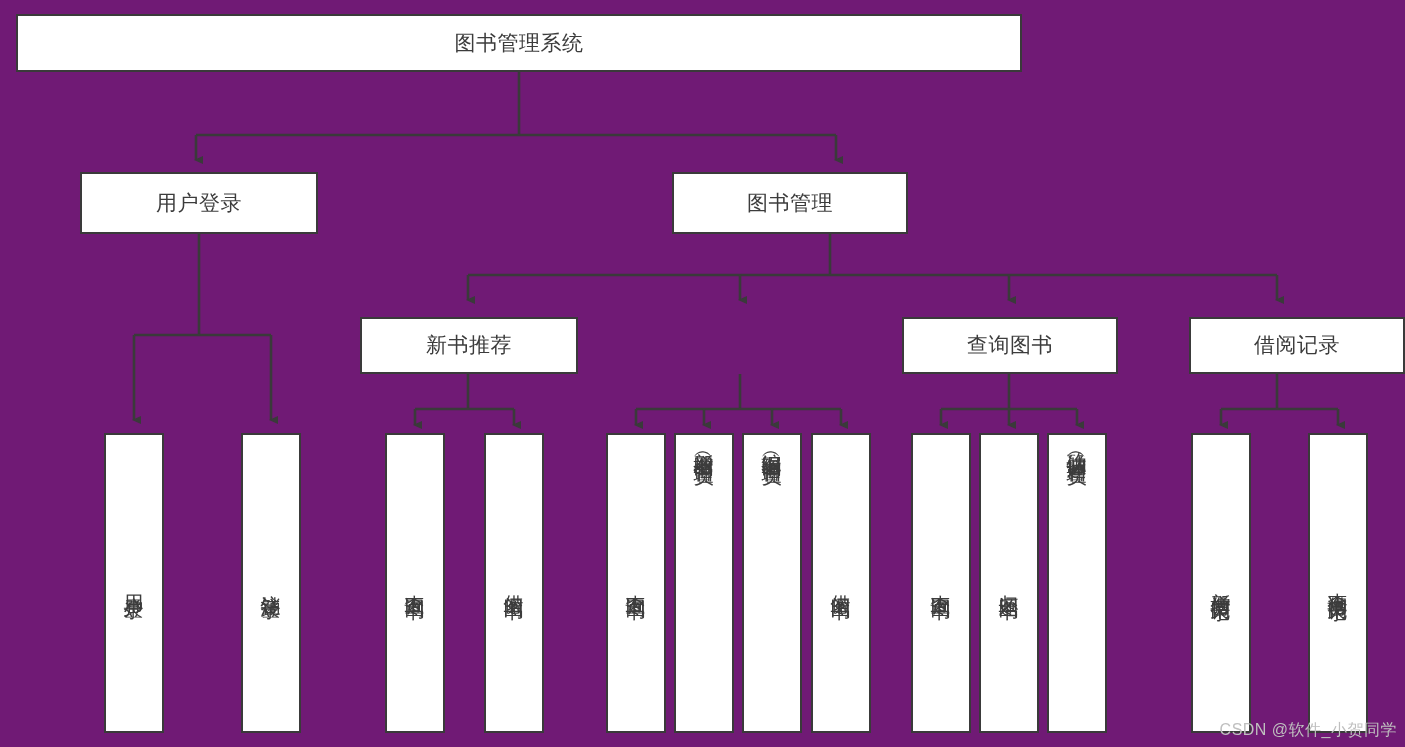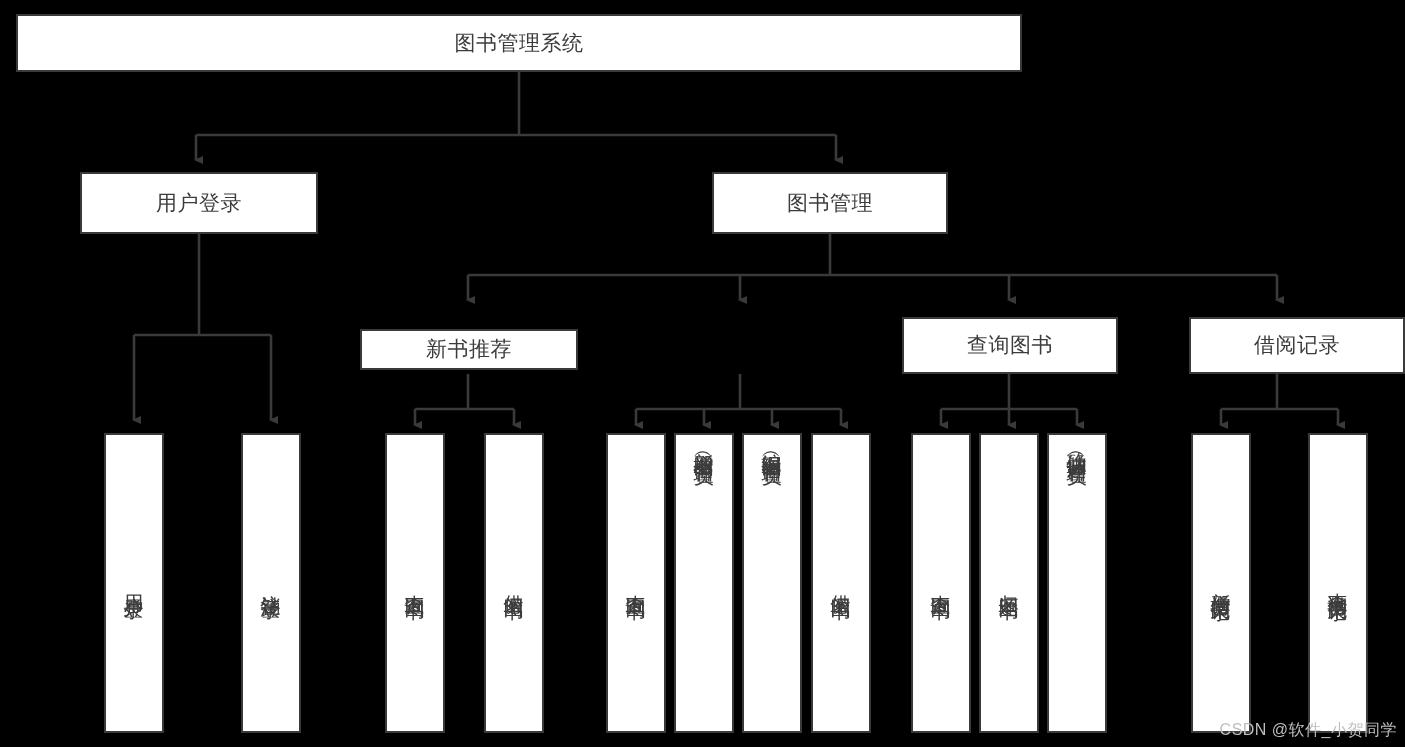--- a/index.html
+++ b/index.html
@@ -8,21 +8,21 @@
     padding: 0;
     background: #ffffff;
   }
   body {
     font-family: "Liberation Sans", "DejaVu Sans", sans-serif;
   }
   #canvas {
     position: relative;
     width: 1405px;
     height: 747px;
-    background: #000000;
+    background: #701a75;
     overflow: hidden;
   }
   svg.edges {
     position: absolute;
     left: 0;
     top: 0;
     width: 1405px;
     height: 747px;
     pointer-events: none;
   }
@@ -122,25 +122,25 @@
     </g>
   </svg>
 
   <div class="node horizontal" style="left:16px; top:14px; width:1006px; height:58px;">
     <span>图书管理系统</span>
   </div>
 
   <div class="node horizontal" style="left:80px; top:172px; width:238px; height:62px;">
     <span>用户登录</span>
   </div>
-  <div class="node horizontal" style="left:712px; top:172px; width:236px; height:62px;">
+  <div class="node horizontal" style="left:672px; top:172px; width:236px; height:62px;">
     <span>图书管理</span>
   </div>
 
-  <div class="node horizontal" style="left:360px; top:317px; width:218px; height:41px;margin-top:12px;">
+  <div class="node horizontal" style="left:360px; top:317px; width:218px; height:57px;">
     <span>新书推荐</span>
   </div>
   <div class="node horizontal" style="left:902px; top:317px; width:216px; height:57px;">
     <span>查询图书</span>
   </div>
   <div class="node horizontal" style="left:1170px; top:317px; width:216px; height:57px;margin-left:19px;">
     <span>借阅记录</span>
   </div>
 
   <div class="node vertical" style="left:104px; top:433px; width:60px; height:300px;">

